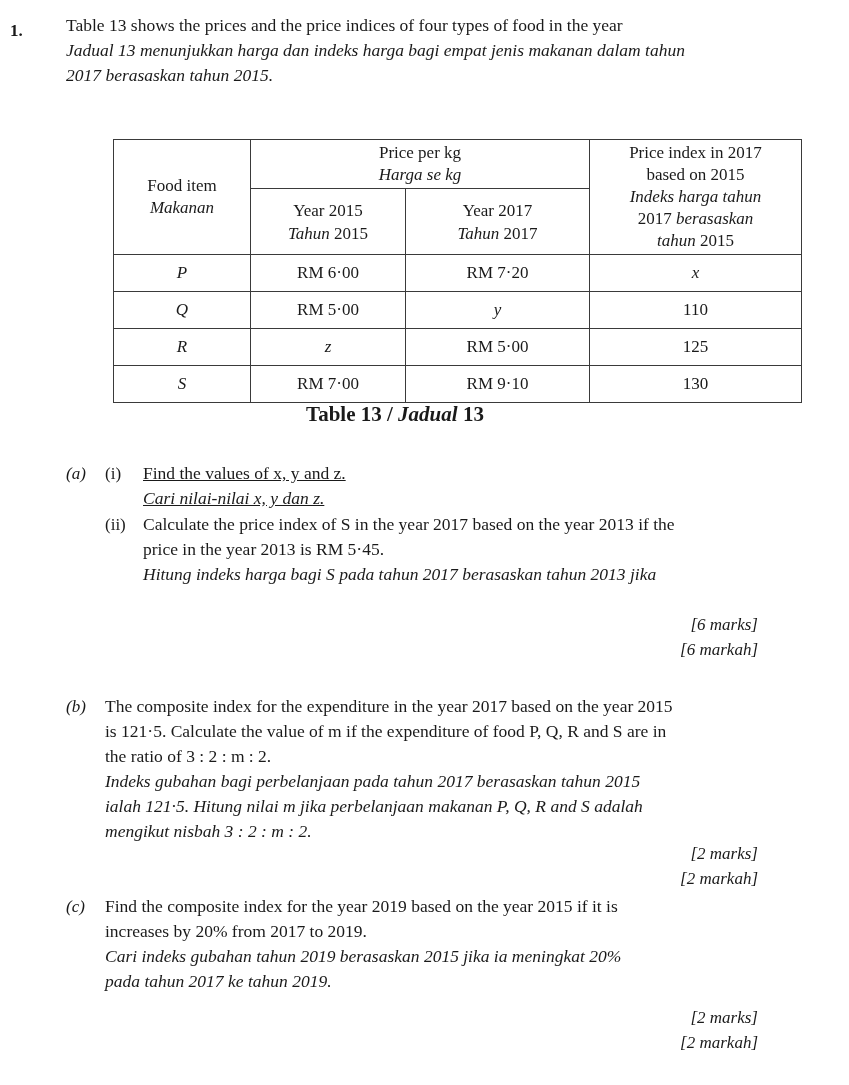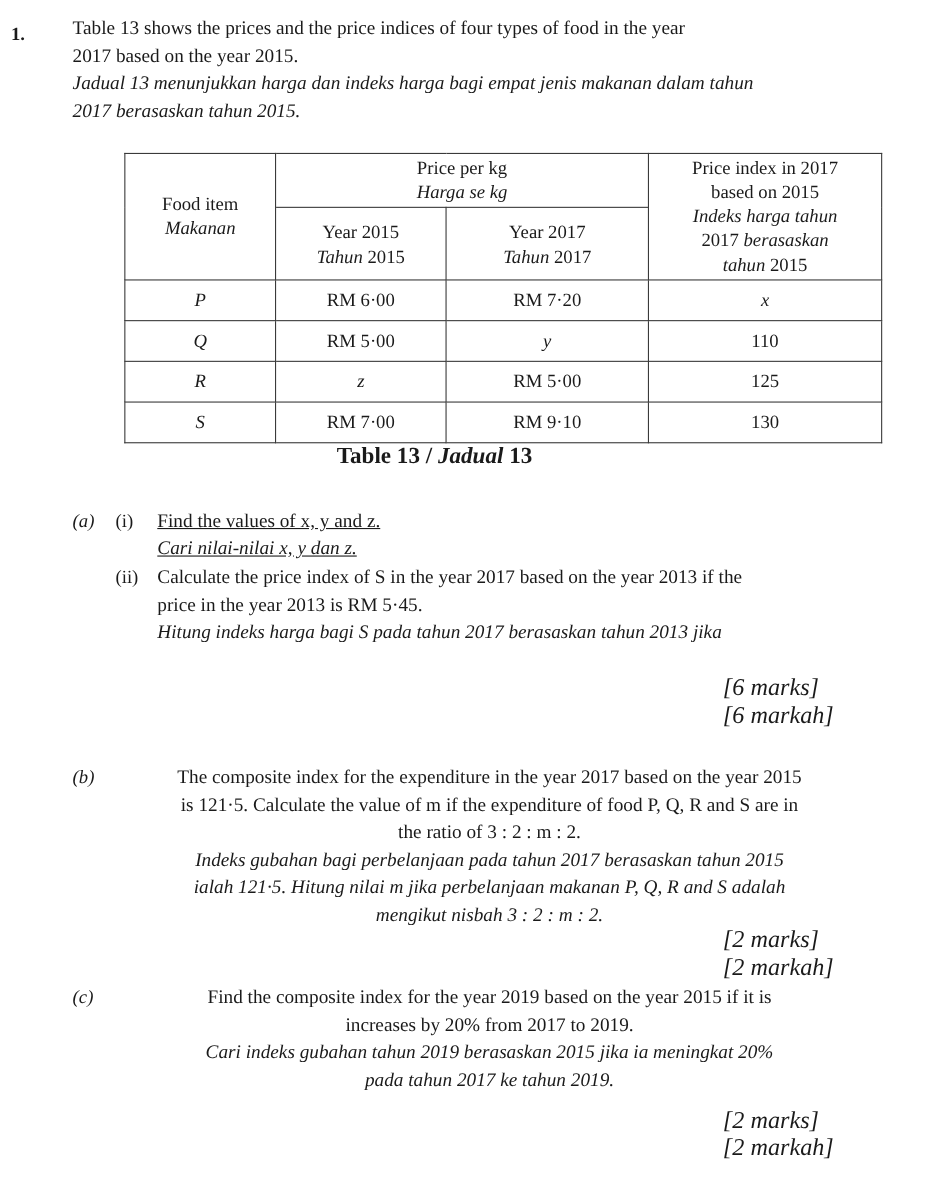--- a/index.html
+++ b/index.html
@@ -95,43 +95,42 @@
   }
   .part-body-l1 {   
     position: absolute;
     left: 143px;
     width: 640px;
   }
   .part-body-l0 {   
     position: absolute;
     left: 105px;
     width: 680px;
-    text-align: center;
   }
 
   
   .marks {
     position: absolute;
     right: 91px;
+    text-align: right;
     font-style: italic;
-    font-size: 22px;
+    font-size: 17px;
     line-height: 25px;
     white-space: nowrap;
   }
 </style>
 </head>
 <body>
 
 <div class="page">
 
   <div class="qnum">1.</div>
 
   <div class="block" id="intro">
     <div class="line">Table 13 shows the prices and the price indices of four types of food in the year</div>
-    <div class="line">2017 based on the year 2015.</div>
     <div class="line it">Jadual 13 menunjukkan harga dan indeks harga bagi empat jenis makanan dalam tahun</div>
     <div class="line it">2017 berasaskan tahun 2015.</div>
   </div>
 
   <table id="price-table">
     <tbody>
       <tr>
         <td class="col-food" rowspan="2">
           <div>Food item</div>
           <div class="it">Makanan</div>

